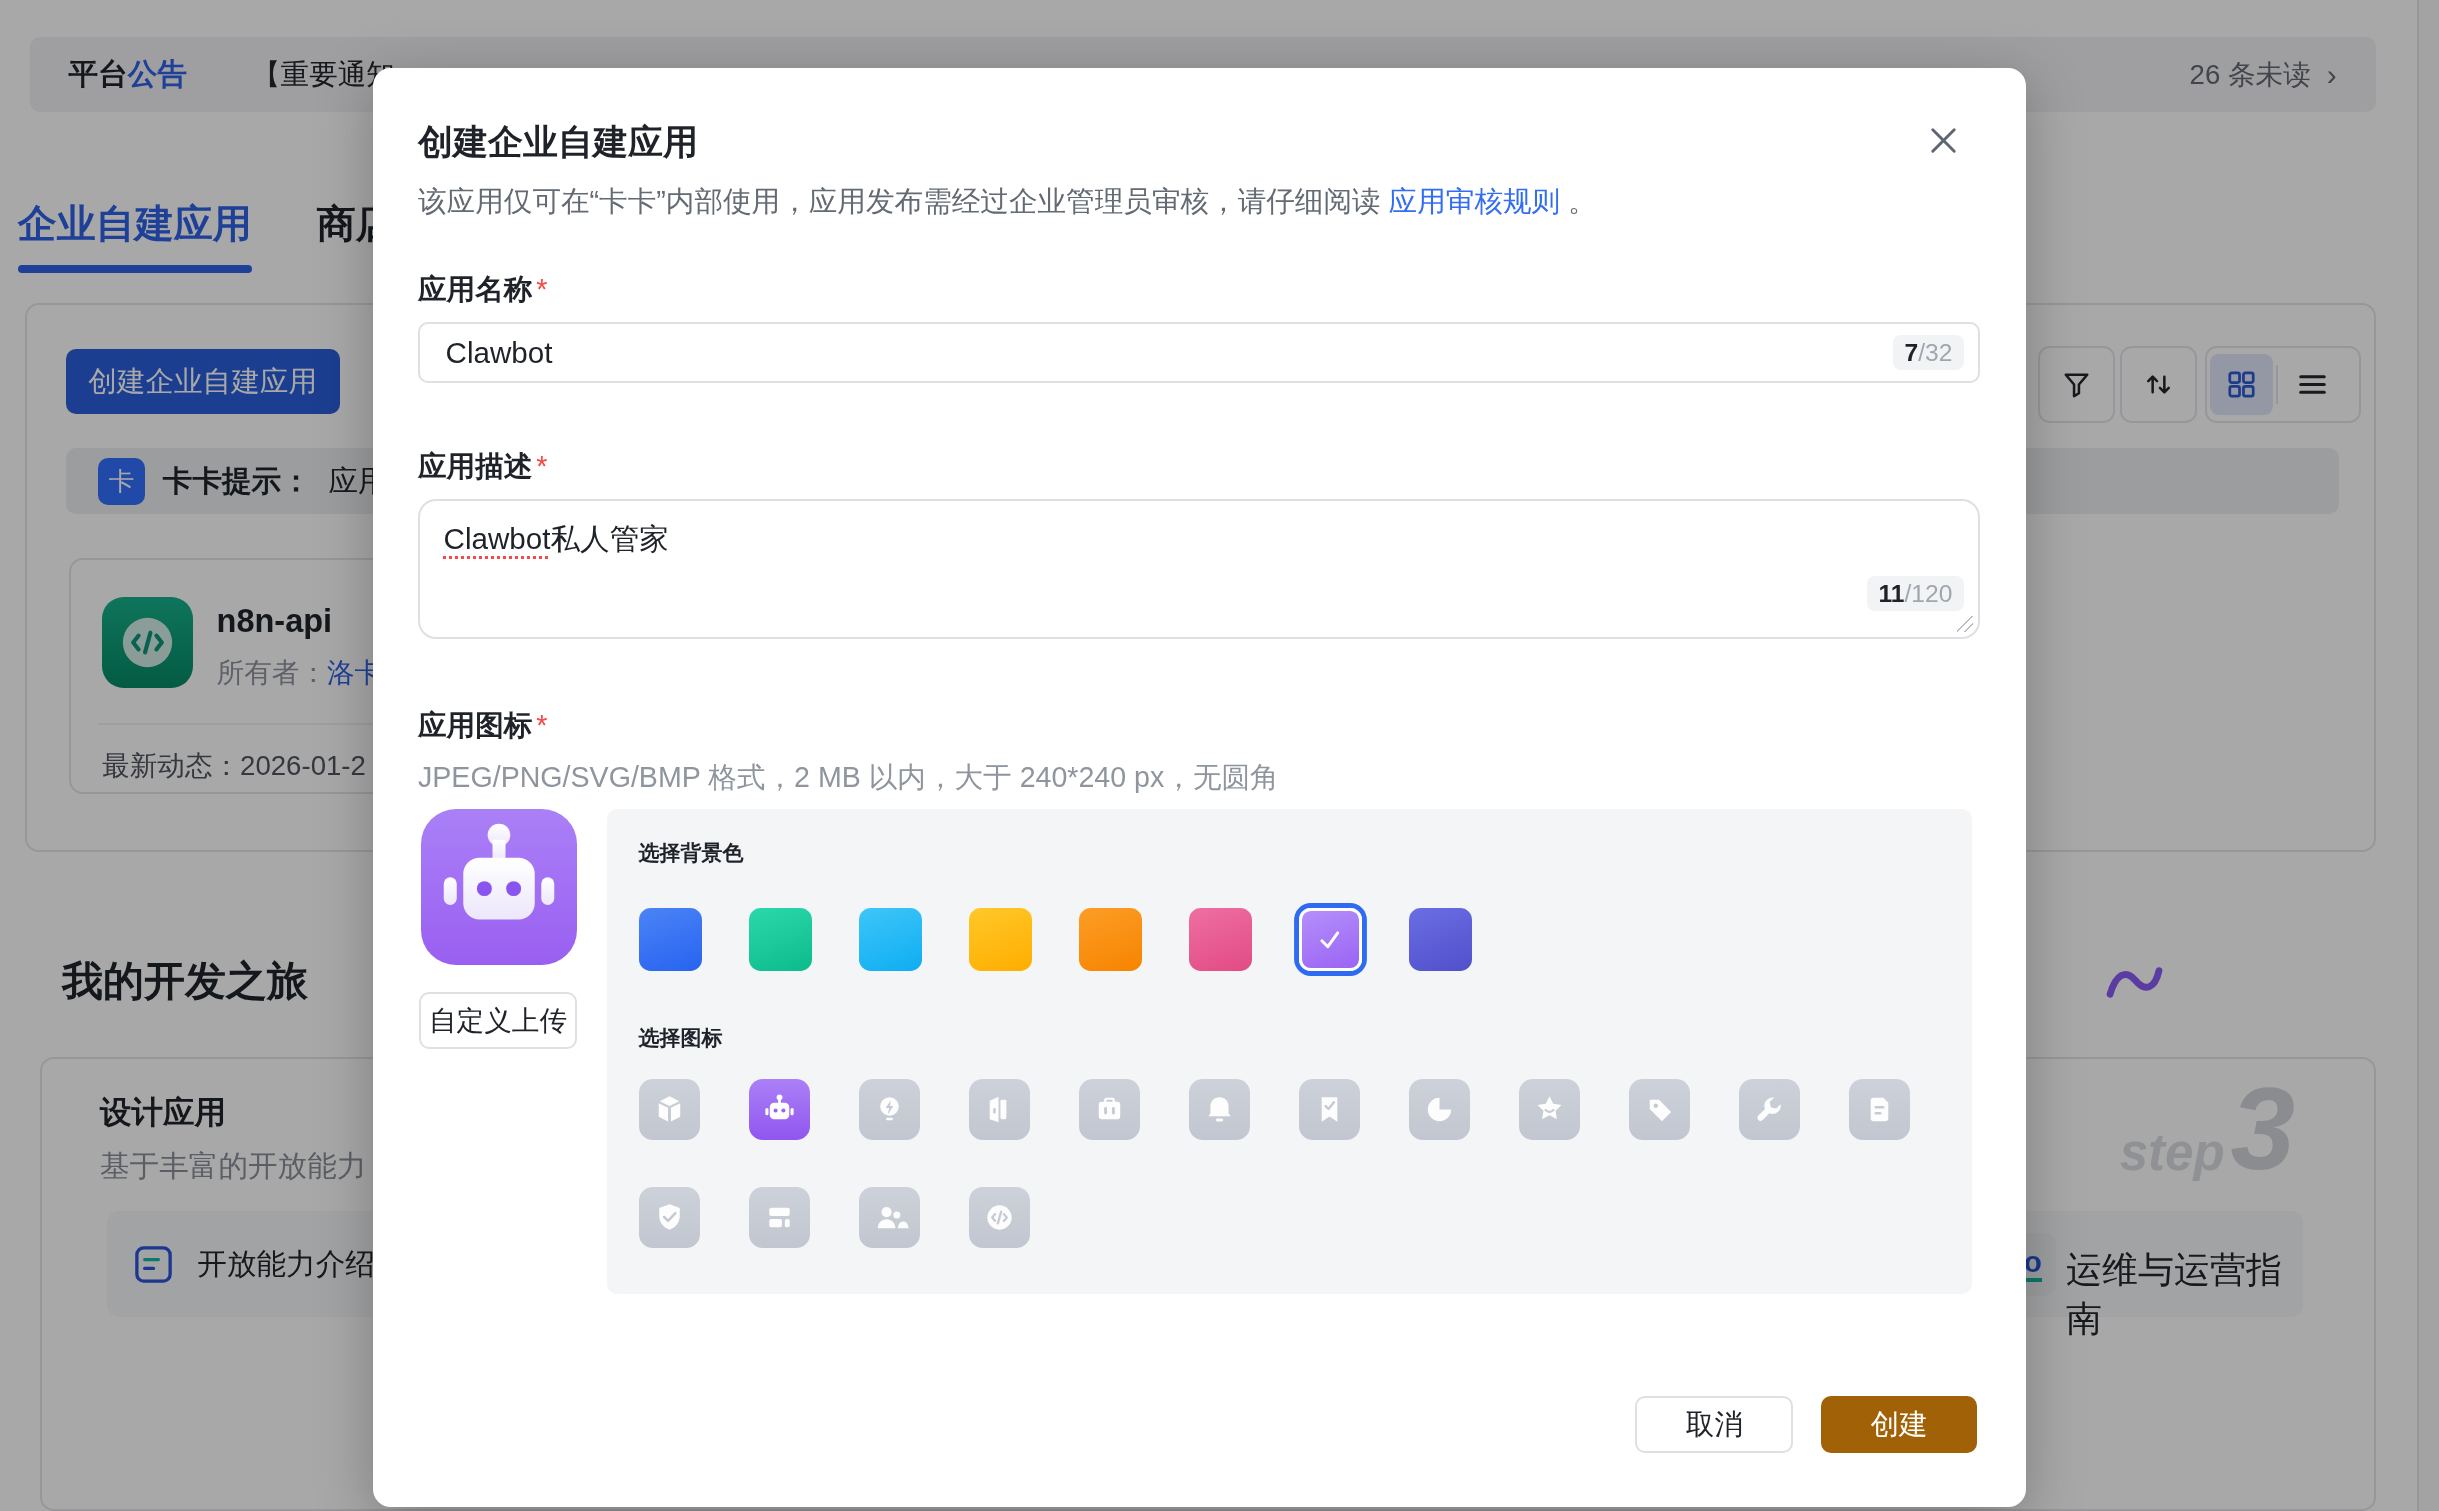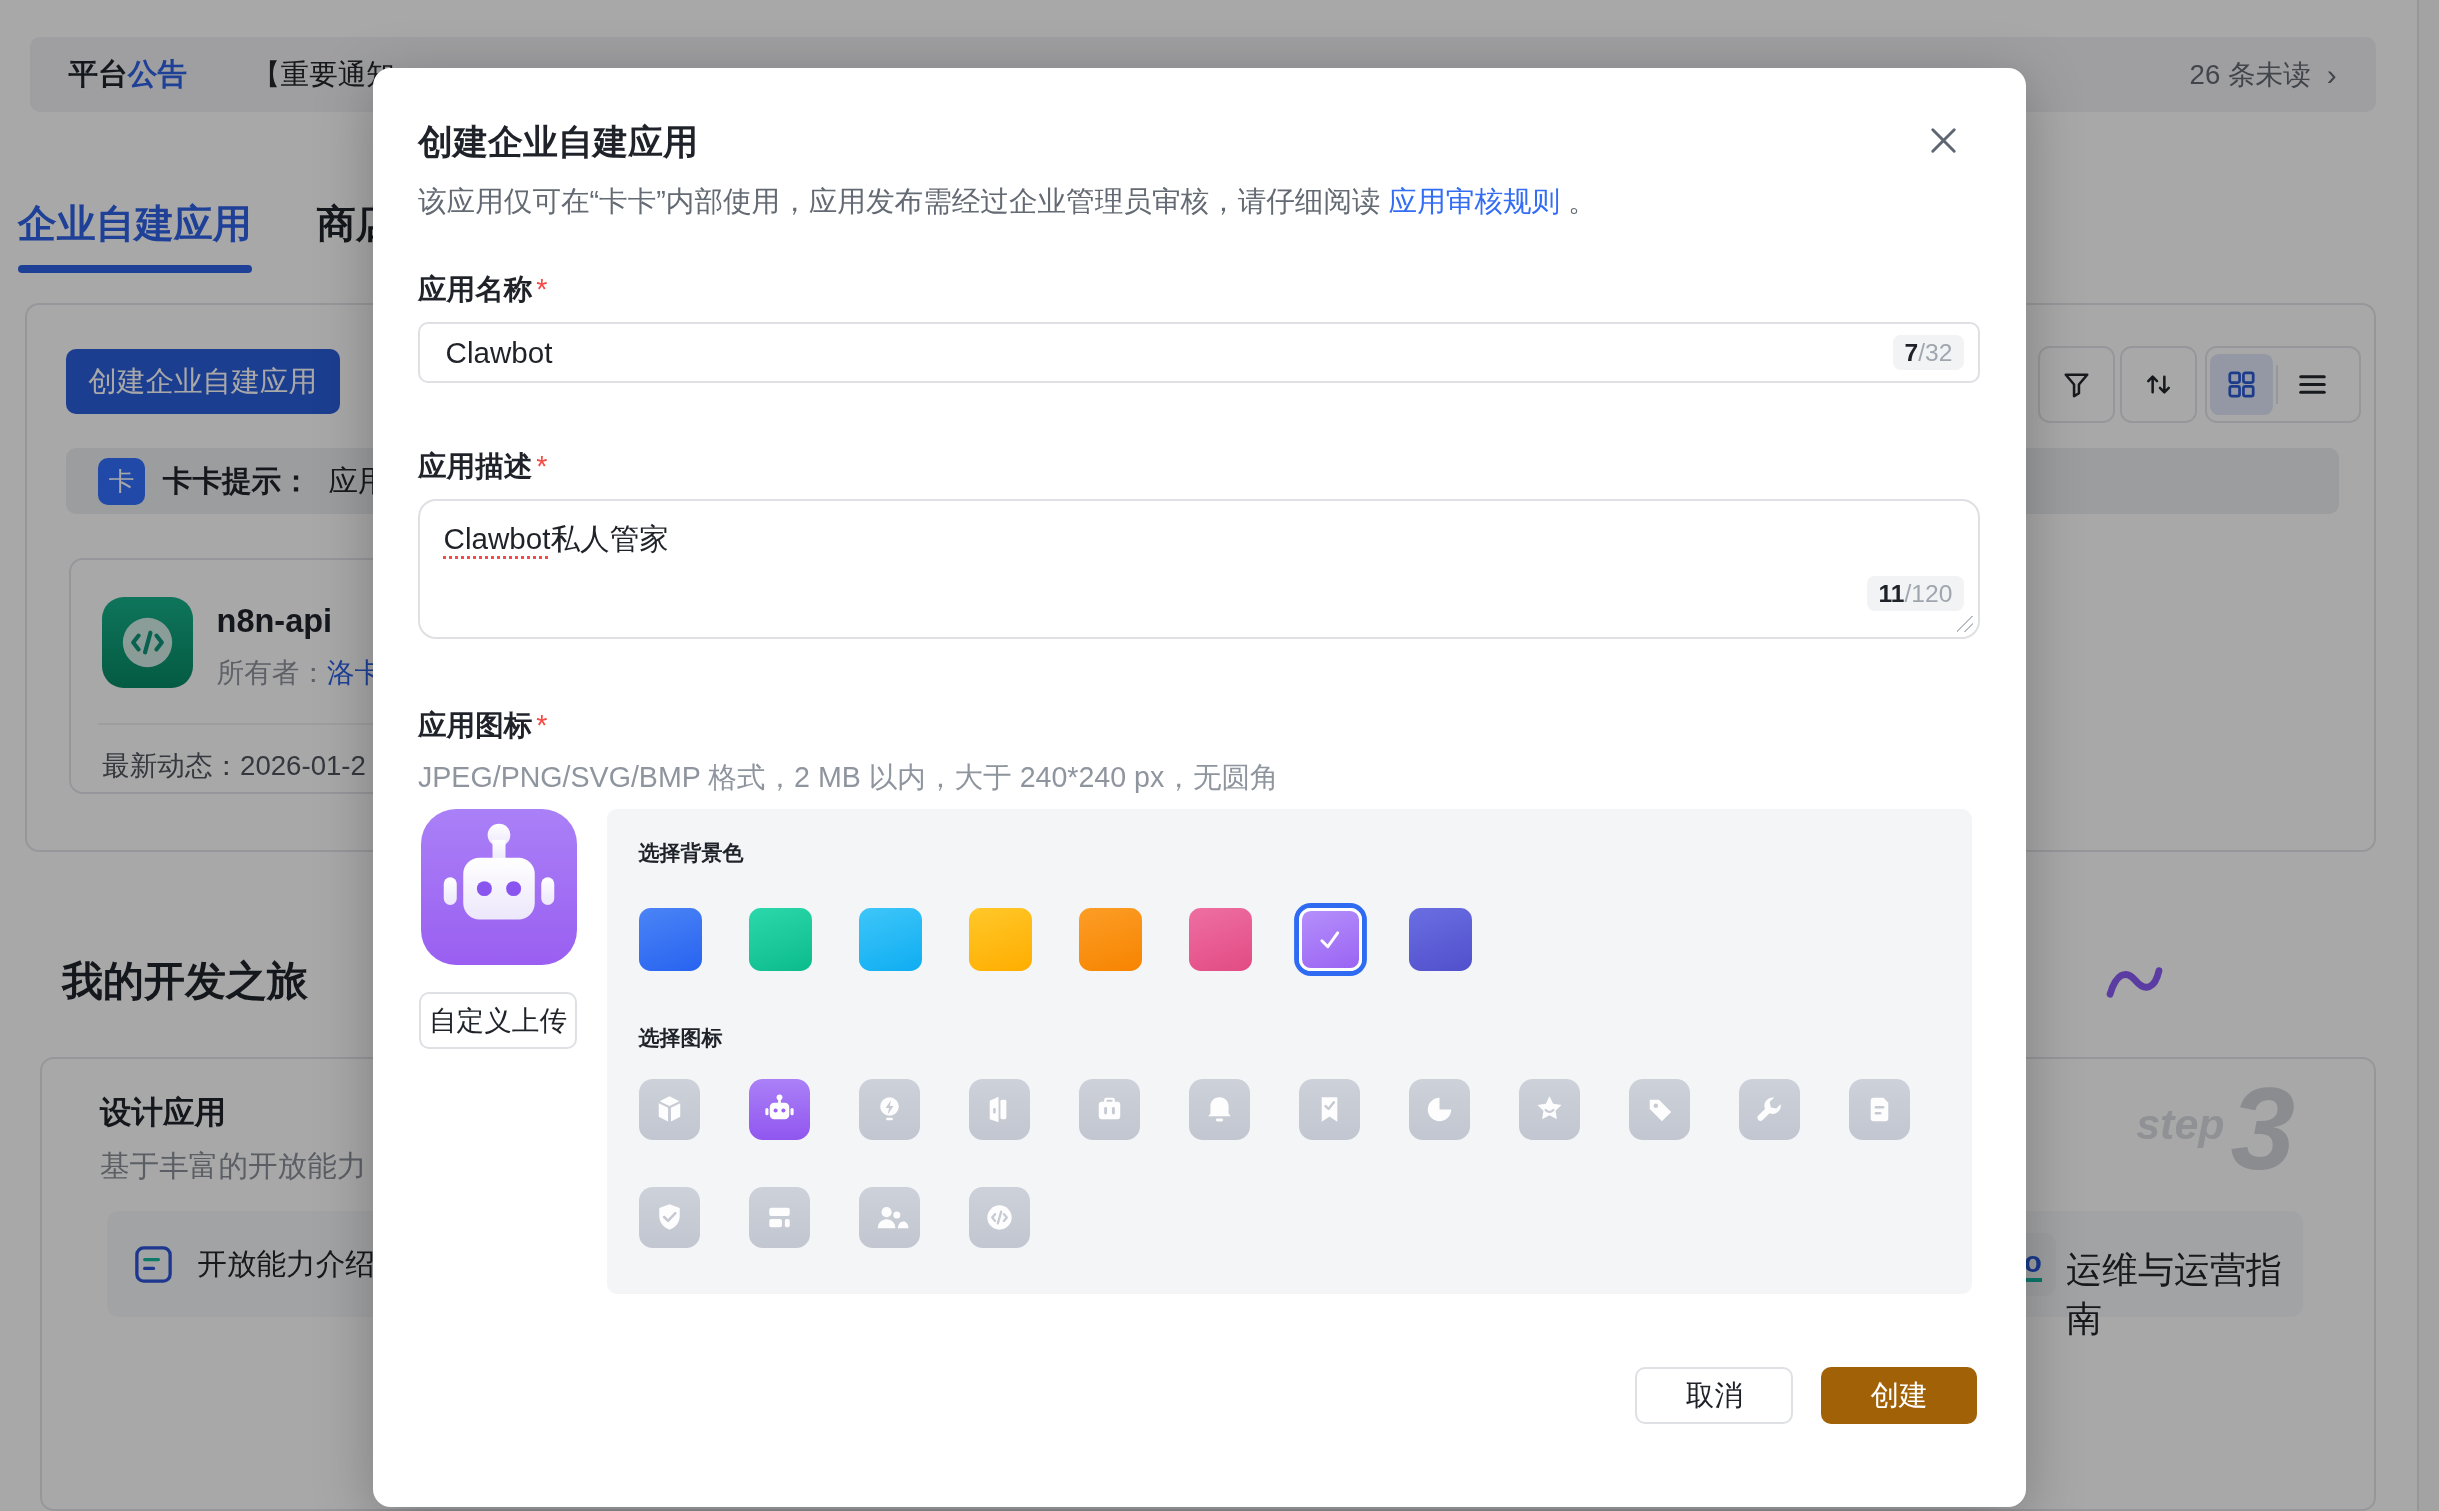--- a/index.html
+++ b/index.html
@@ -55,21 +55,21 @@
   .design-desc{left:58px;top:87px;font-size:29.6px;color:#8a9099;}
   .mini-card{top:152px;height:106px;background:#f6f7f9;border-radius:11.8px;}
   .mini-card.left{left:65px;width:975px;display:flex;align-items:center;padding-left:23.6px;box-sizing:border-box;gap:21.7px;}
   .mini-label{font-size:29.6px;color:#23262c;}
   .mini-card.right{left:1261px;width:1000px;}
   .ops-chip{left:690px;top:21.7px;width:63px;height:63px;background:#eef1f5;border-radius:11.8px;
             display:flex;align-items:center;justify-content:center;}
   .ops-chip span{font-size:29.6px;font-weight:bold;color:#2456d6;border-bottom:4.9px solid #12b7a0;line-height:1.1;}
   .ops-label{left:763px;top:35px;font-size:36px;color:#23262c;}
   .step-mark{right:79px;top:11.8px;display:flex;align-items:flex-start;}
-  .step-word{font-size:43px;font-weight:600;font-style:italic;color:#dadde2;margin-top:29px;}
+  .step-word{font-size:51px;font-weight:600;font-style:italic;color:#dadde2;margin-top:52px;}
   .step-num{font-size:116px;font-weight:800;font-style:italic;color:#d2d5da;line-height:1;margin-left:5.9px;}
   .squiggle{left:2106px;top:957px;}
 
   .scroll-strip{right:0;top:0;width:21.7px;height:1511px;background:#f7f8f9;border-left:2px solid #e4e5e8;box-sizing:border-box;}
 
   
   .overlay{left:0;top:0;width:2439px;height:1511px;background:rgba(0,0,0,0.34);}
   .modal{left:373px;top:68px;width:1653px;height:1439px;background:#fff;border-radius:17.7px;
          box-shadow:0 13.8px 59px rgba(0,0,0,0.25);}
   .m-title{left:45px;top:51px;font-size:35px;font-weight:bold;}
@@ -103,21 +103,21 @@
   .p-label{left:31.5px;font-size:21px;font-weight:bold;}
   .p-bg-label{top:29.6px;}
   .p-icon-label{top:215px;}
   .swatches{left:31.5px;top:99px;display:flex;gap:47px;}
   .swatch{width:63px;height:63px;border-radius:11.8px;box-sizing:border-box;display:flex;align-items:center;justify-content:center;}
   .swatch.selected{border:3px solid #fff;box-shadow:0 0 0 4.9px #2f6bf2;}
   .icon-grid{left:31.5px;top:270px;width:1310px;display:flex;flex-wrap:wrap;column-gap:49px;row-gap:47px;}
   .tile{width:61px;height:61px;border-radius:13.8px;background:linear-gradient(180deg,#cdd1d9,#c2c6d0);
         display:flex;align-items:center;justify-content:center;}
   .tile.selected{background:linear-gradient(180deg,#ab80f7,#9056ef);}
-  .m-footer{position:absolute;right:49px;top:1299px;display:flex;gap:27.6px;text-align:right;}
+  .m-footer{position:absolute;right:49px;top:1328px;display:flex;gap:27.6px;text-align:right;}
   .btn{height:57px;border-radius:9.9px;box-sizing:border-box;display:flex;align-items:center;justify-content:center;font-size:28.6px;}
   .btn-cancel{width:158px;border:2px solid #dee0e3;background:#fff;color:#1f2329;}
   .btn-create{width:156px;background:#a16207;color:#fff;}
 </style>
 </head>
 <body>
 
 <div class="stage">
 
   <div class="abs notice-bar">

